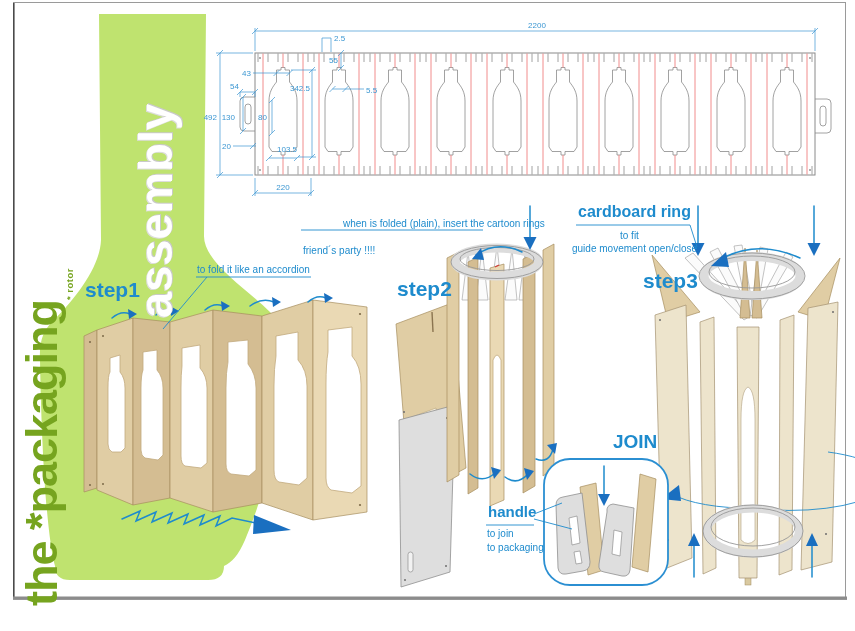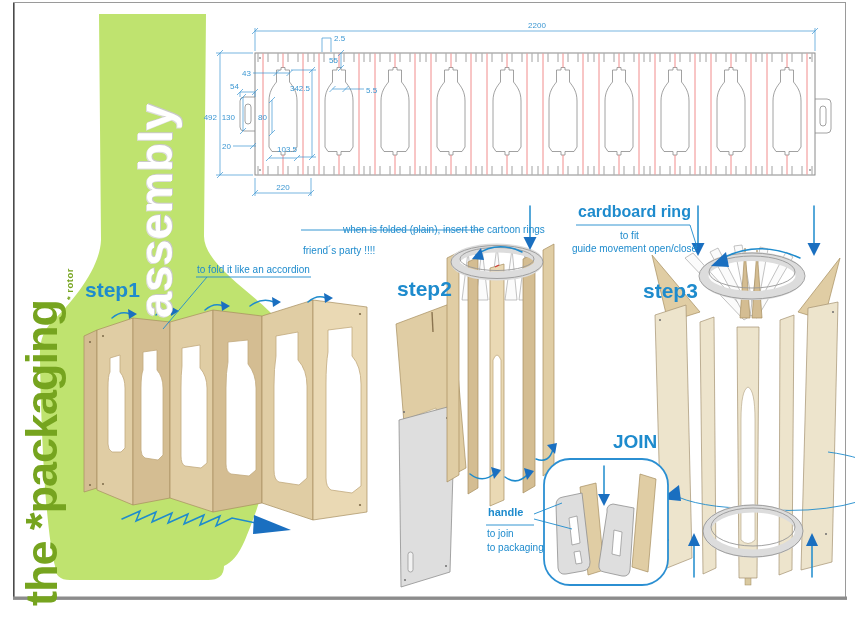--- a/index.html
+++ b/index.html
@@ -27,21 +27,21 @@
   .bll{stroke:var(--annotation_blue,#1e8bcd);stroke-width:.9;fill:none;}
   .blh{fill:var(--arrow_blue,#1a6fc0);stroke:none;}
   .ringband{stroke:#dcdcdc;fill:none;}
   .ringo{stroke:#979797;fill:none;stroke-width:.9;}
   .greenb{fill:var(--bottle_green,#bfe36f);}
 
   
   .note{color:var(--annotation_blue,#1e8bcd);font-size:10px;line-height:12px;white-space:nowrap;}
   .steplbl{color:var(--annotation_blue,#2796d2);font-size:21px;white-space:nowrap;font-weight:bold;}
   .big{font-size:16px;font-weight:bold;}
-  .mid{font-size:11px;font-weight:bold;}
+  .mid{font-size:15px;font-weight:bold;}
   .join{font-size:19px;font-weight:bold;text-align:right;}
   .vtext{transform:rotate(-90deg);transform-origin:0 0;white-space:nowrap;}
   .brand{color:var(--brand_green,#76a41f);font-size:45px;font-weight:bold;letter-spacing:-1px;}
   .assembly{color:#ffffff;font-size:47px;font-weight:bold;
             text-shadow:1px 1px 0 #c9c9c9,-1px -1px 0 #dddddd;}
   .rotor{color:var(--brand_green,#76a41f);font-size:9.5px;font-weight:bold;letter-spacing:.5px;}
 </style>
 </head>
 <body>
 
@@ -331,25 +331,25 @@
     <line class="bll" x1="690" y1="225" x2="697" y2="247"></line>
   </g>
 </svg>
 
 <div class="abs vtext brand" style="left:16px;top:606px;">the *packaging</div>
 <div class="abs vtext rotor" style="left:64px;top:300px;">* rotor</div>
 <div class="abs vtext assembly" style="left:128px;top:318px;">assembly</div>
 
 <div class="abs steplbl" style="left:85px;top:278px;">step1</div>
 <div class="abs steplbl" style="left:397px;top:277px;">step2</div>
-<div class="abs steplbl" style="left:643px;top:279px;">step3</div>
+<div class="abs steplbl" style="left:643px;top:269px;">step3</div>
 
 <div class="abs note" style="left:197px;top:264px;">to fold it like an accordion</div>
 
-<div class="abs note" style="left:343px;top:218px;margin-top:6px;">when is folded (plain), insert the cartoon rings</div>
+<div class="abs note" style="left:343px;top:218px;">when is folded (plain), insert the cartoon rings</div>
 <div class="abs note" style="left:303px;top:245px;">friend´s party !!!!</div>
 
 <div class="abs note big" style="left:578px;top:206px;">cardboard ring</div>
 <div class="abs note" style="left:572px;top:230px;margin-left:48px;">to fit</div>
 <div class="abs note" style="left:572px;top:243px;">guide movement open/close</div>
 
 <div class="abs note join" style="left:613px;top:436px;">JOIN</div>
 <div class="abs note mid" style="left:488px;top:506px;">handle</div>
 <div class="abs note" style="left:487px;top:528px;">to join</div>
 <div class="abs note" style="left:487px;top:542px;">to packaging</div>

